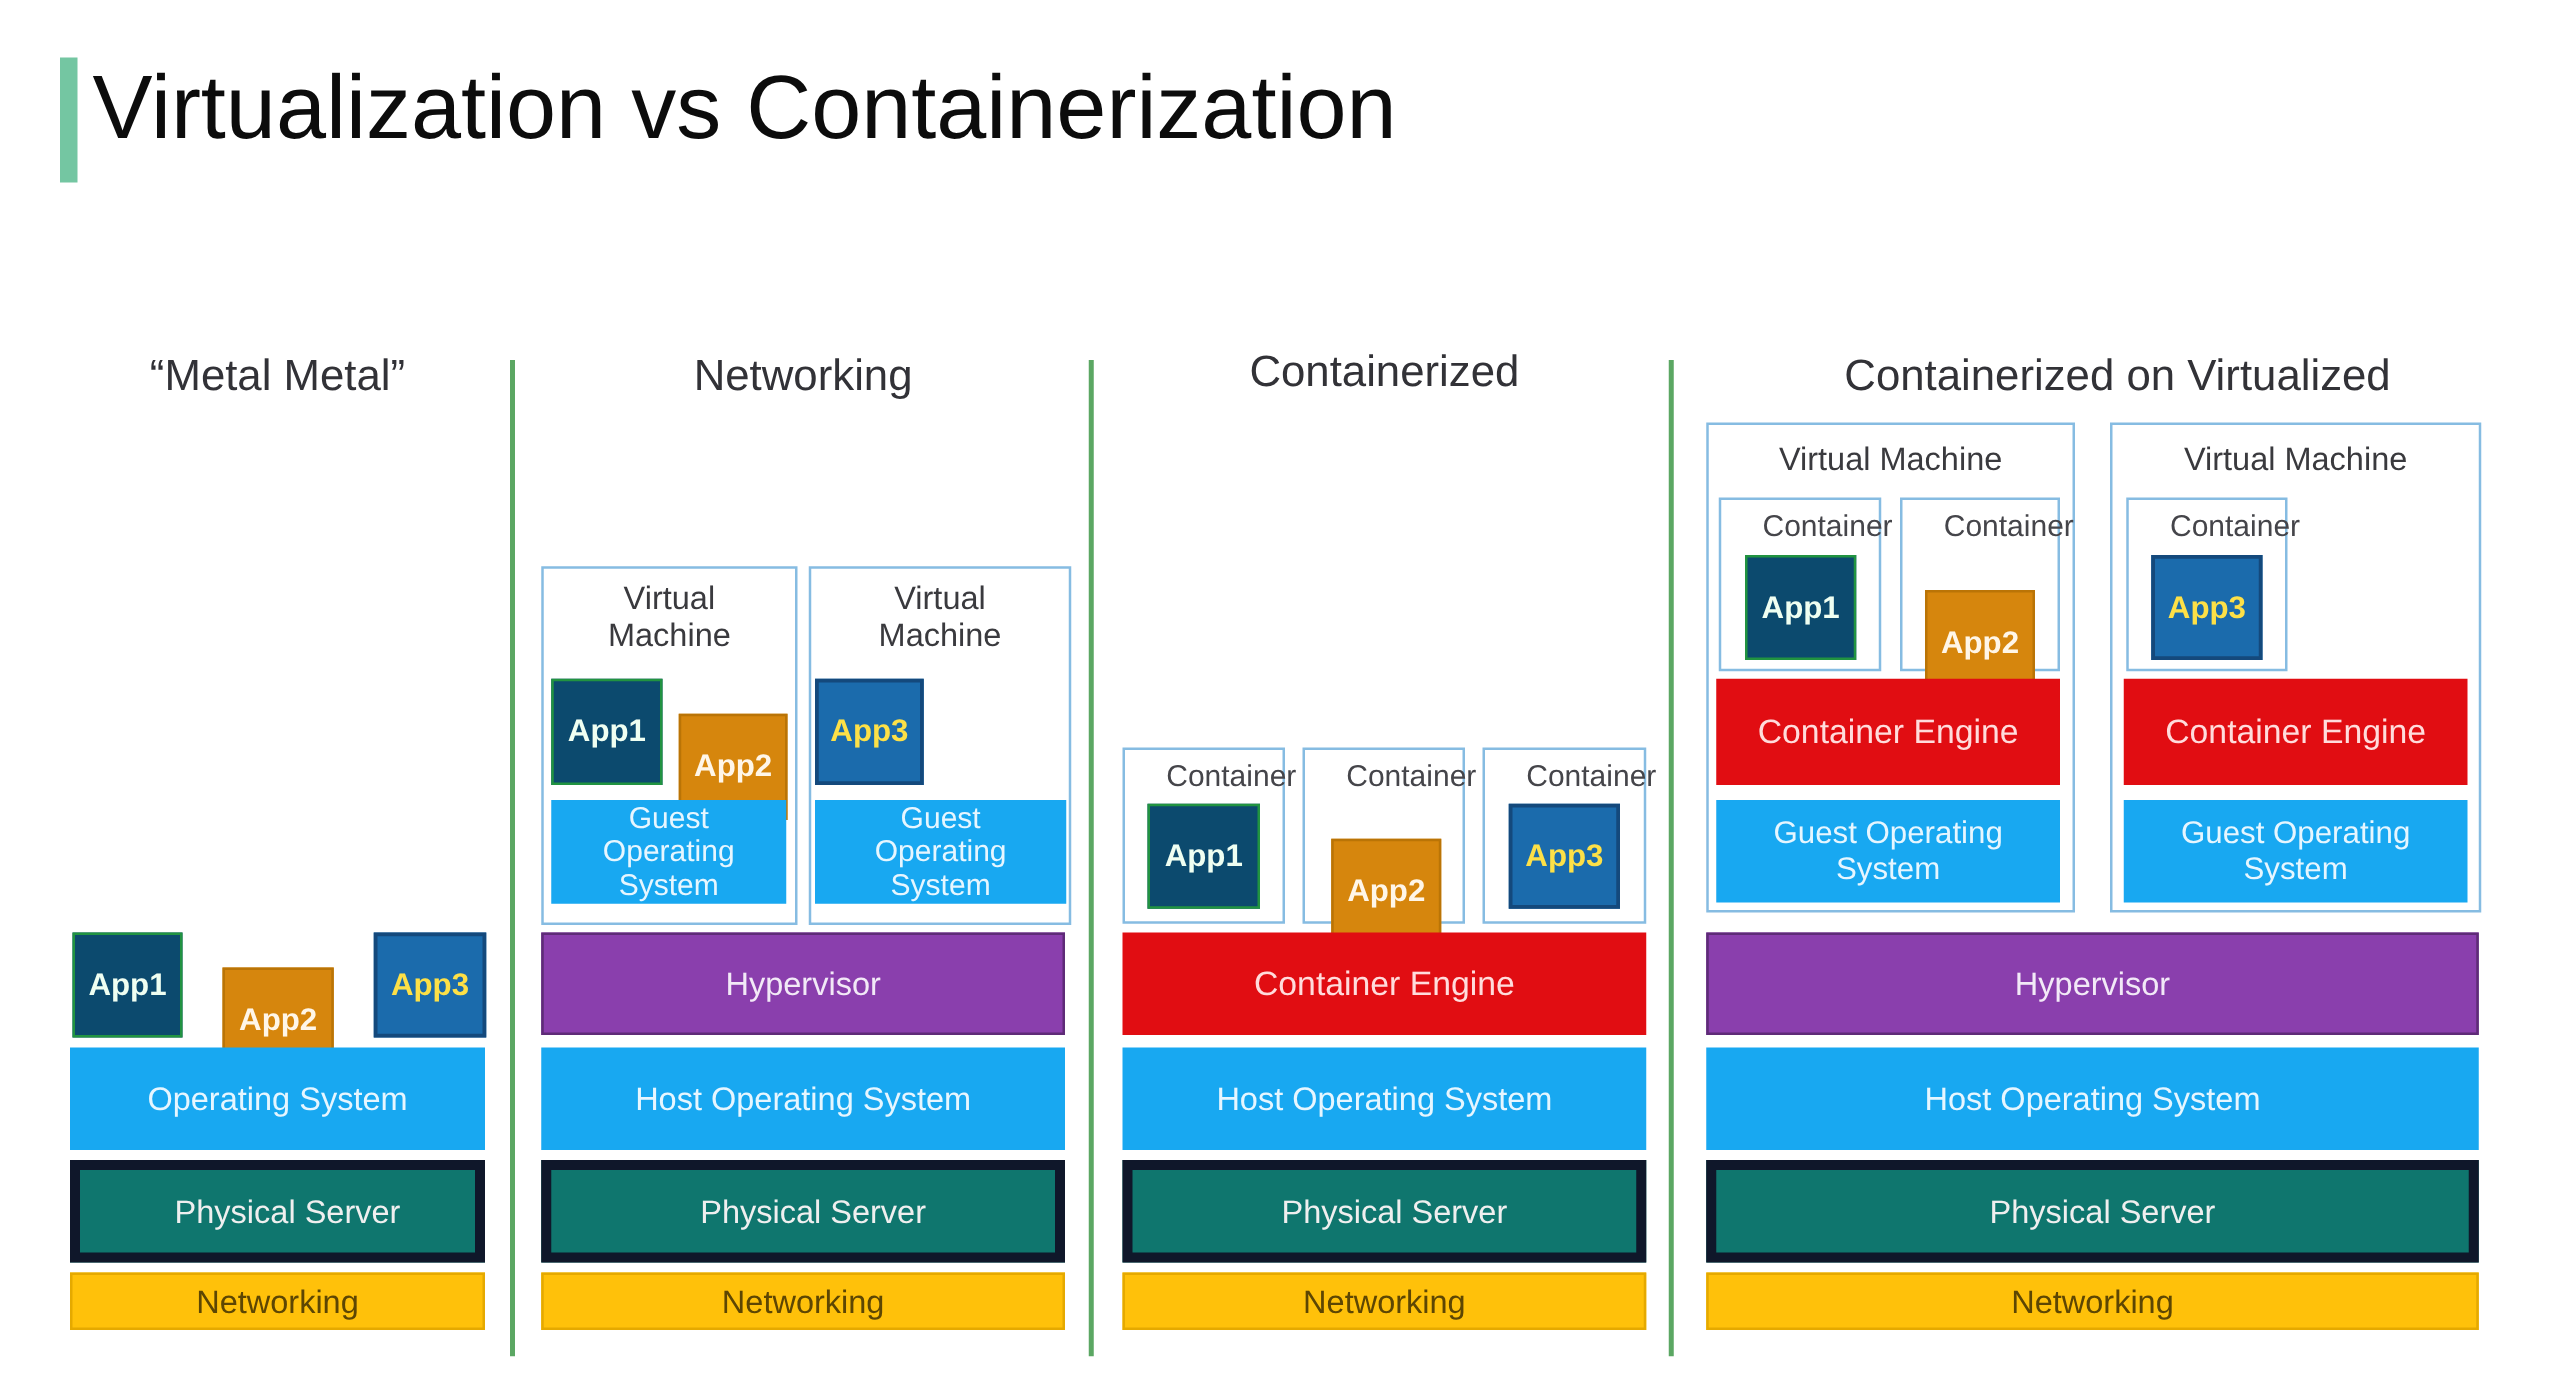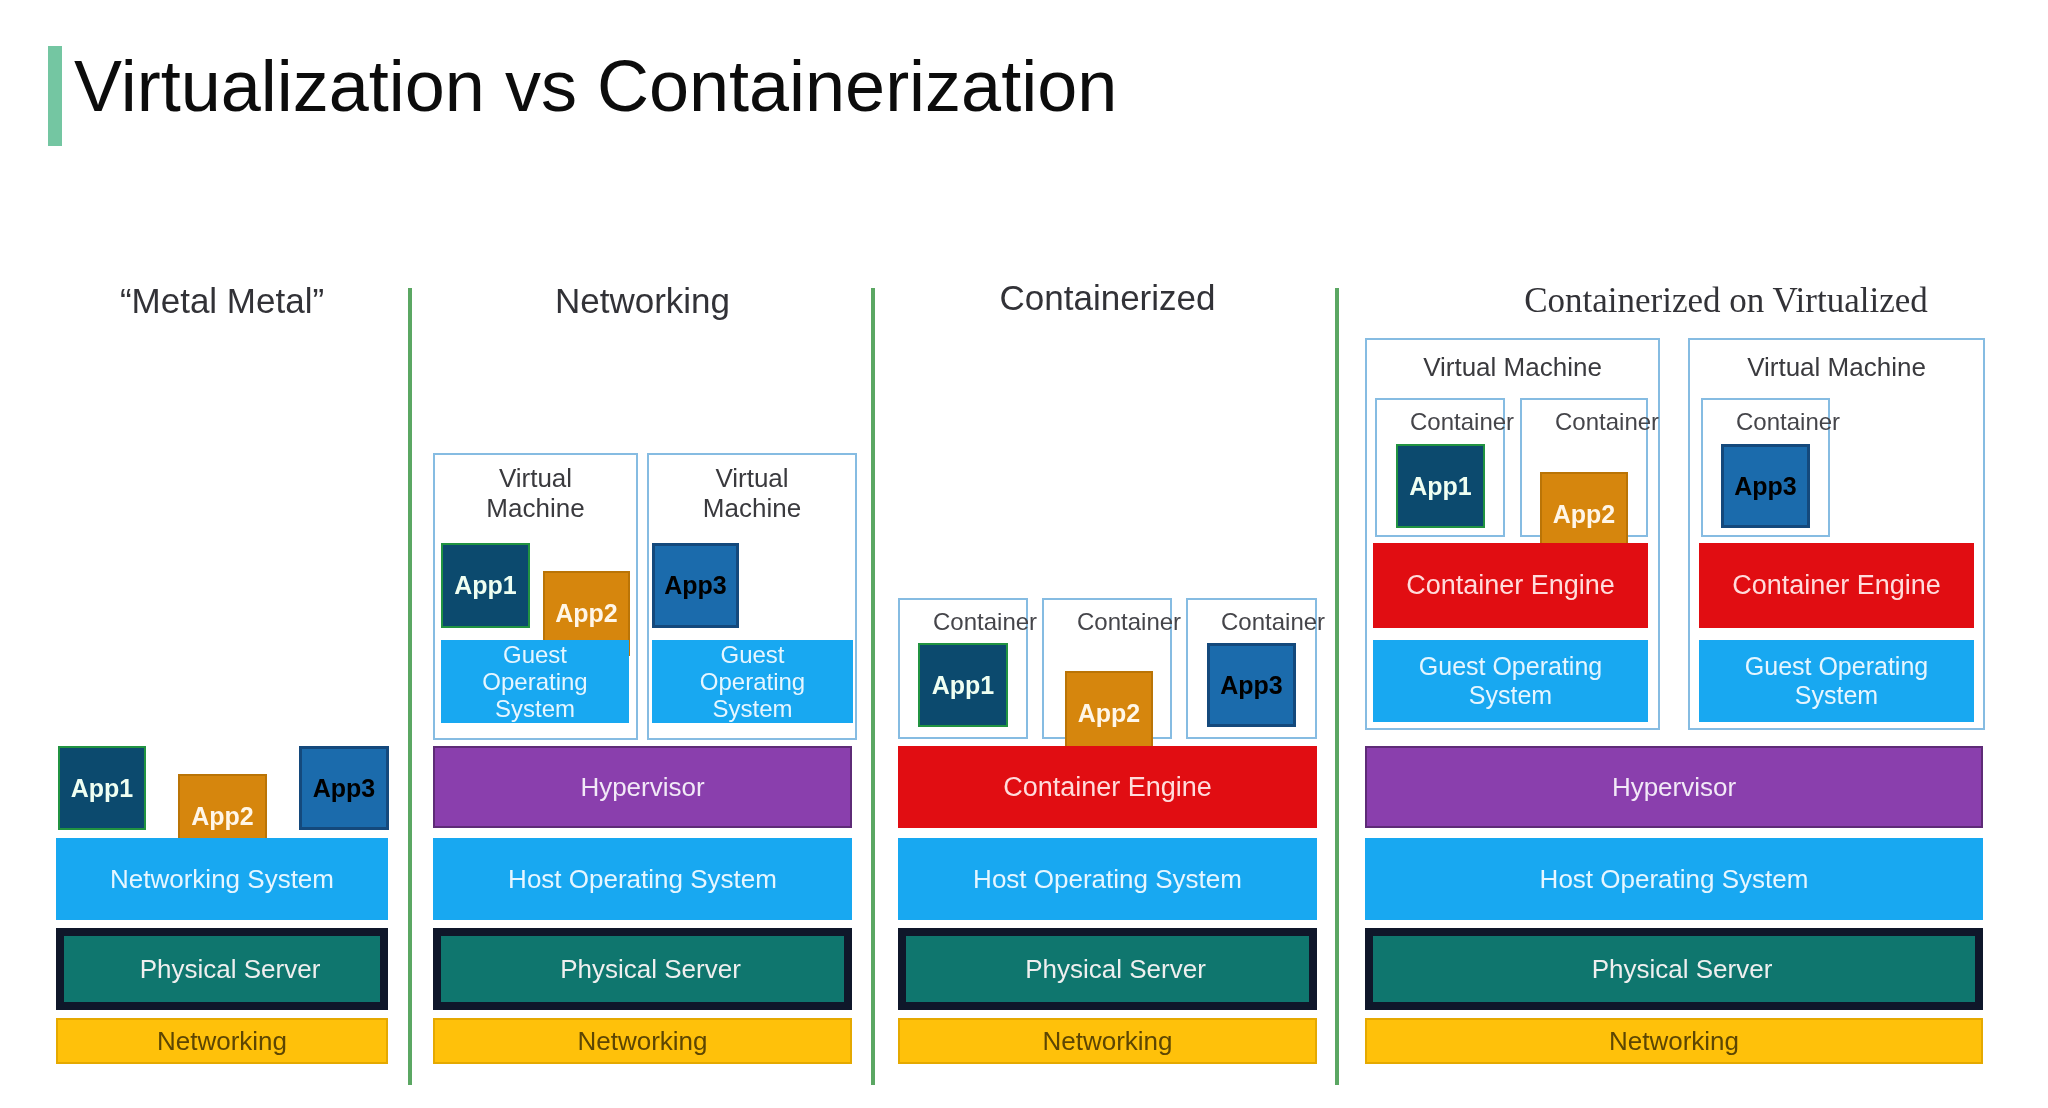--- a/index.html
+++ b/index.html
@@ -15,50 +15,50 @@
   .bar{position:absolute;display:flex;align-items:center;justify-content:center;text-align:center;font-size:26px;box-sizing:border-box;}
   .cyanbar{background:#18A8F1;color:#E6F6FF;}
   .purplebar{background:#8A3FAD;border:2px solid #5E2B77;color:#F2E9F7;}
   .redbar{background:#E10D12;color:#FFDCDC;font-size:27px;}
   .graybar{background:#0f766e;border:8px solid #0f172a;color:#EFEFEF;padding-left:16px;}
   .yellowbar{background:#FFC10A;border:2px solid #E5A900;color:#5D4603;}
 
   .app{position:absolute;display:flex;align-items:center;justify-content:center;color:#ffffff;font-weight:bold;font-size:25px;box-sizing:border-box;}
   .green{background:#0c4a6e;border:2px solid #219341;color:#EFFFF2;}
   .orange{background:#D6860D;border:2px solid #BA7406;color:#FFF6E8;margin-top:28px;}
-  .blue{background:#1B6BAC;border:3px solid #14497C;color:#000000;}
+  .blue{background:#1B6BAC;border:3px solid #14497C;color:#fde047;}
 
   .box{position:absolute;border:2px solid #86BCE2;background:#ffffff;box-sizing:border-box;}
   .vm-label{position:absolute;left:0;right:0;text-align:center;font-size:26px;line-height:30px;color:#3a3a3e;}
   .vm-label .wrap{display:inline-block;max-width:135px;}
   .c-label{position:absolute;left:0;right:0;top:8px;text-align:center;font-size:24px;color:#45454a;padding-left:33px;}
   .guest .wrap2{display:inline-block;max-width:135px;font-size:24px;line-height:27px;}
   .guest4 .wrap3{display:inline-block;max-width:225px;font-size:25px;line-height:29px;}
 </style>
 </head>
 <body>
 
 <div class="canvas">
 
   <div class="accent"></div>
   <div class="title">Virtualization vs Containerization</div>
 
   <div class="col-header" style="left:56px;width:332px;">“Metal Metal”</div>
   <div class="col-header" style="left:433px;width:419px;">Networking</div>
   <div class="col-header" style="left:898px;width:419px;top:278px;">Containerized</div>
-  <div class="col-header" style="left:1417px;width:618px;font-family:Liberation Serif, serif;">Containerized on Virtualized</div>
+  <div class="col-header" style="left:1385px;width:618px;">Containerized on Virtualized</div>
 
   <div class="divider" style="left:408px;"></div>
   <div class="divider" style="left:871px;"></div>
   <div class="divider" style="left:1335px;"></div>
 
   <div class="app green" style="left:58px;top:746px;width:88px;height:84px;">App1</div>
   <div class="app orange" style="left:178px;top:746px;width:89px;height:84px;">App2</div>
   <div class="app blue" style="left:299px;top:746px;width:90px;height:84px;">App3</div>
-  <div class="bar cyanbar" style="left:56px;top:838px;width:332px;height:82px;">Networking System</div>
+  <div class="bar cyanbar" style="left:56px;top:838px;width:332px;height:82px;">Operating System</div>
   <div class="bar graybar" style="left:56px;top:928px;width:332px;height:82px;">Physical Server</div>
   <div class="bar yellowbar" style="left:56px;top:1018px;width:332px;height:46px;">Networking</div>
 
   <div class="box" style="left:433px;top:453px;width:205px;height:287px;">
     <div class="vm-label" style="top:8px;"><span class="wrap">Virtual Machine</span></div>
   </div>
   <div class="box" style="left:647px;top:453px;width:210px;height:287px;">
     <div class="vm-label" style="top:8px;"><span class="wrap">Virtual Machine</span></div>
   </div>
   <div class="app green" style="left:441px;top:543px;width:89px;height:85px;">App1</div>

